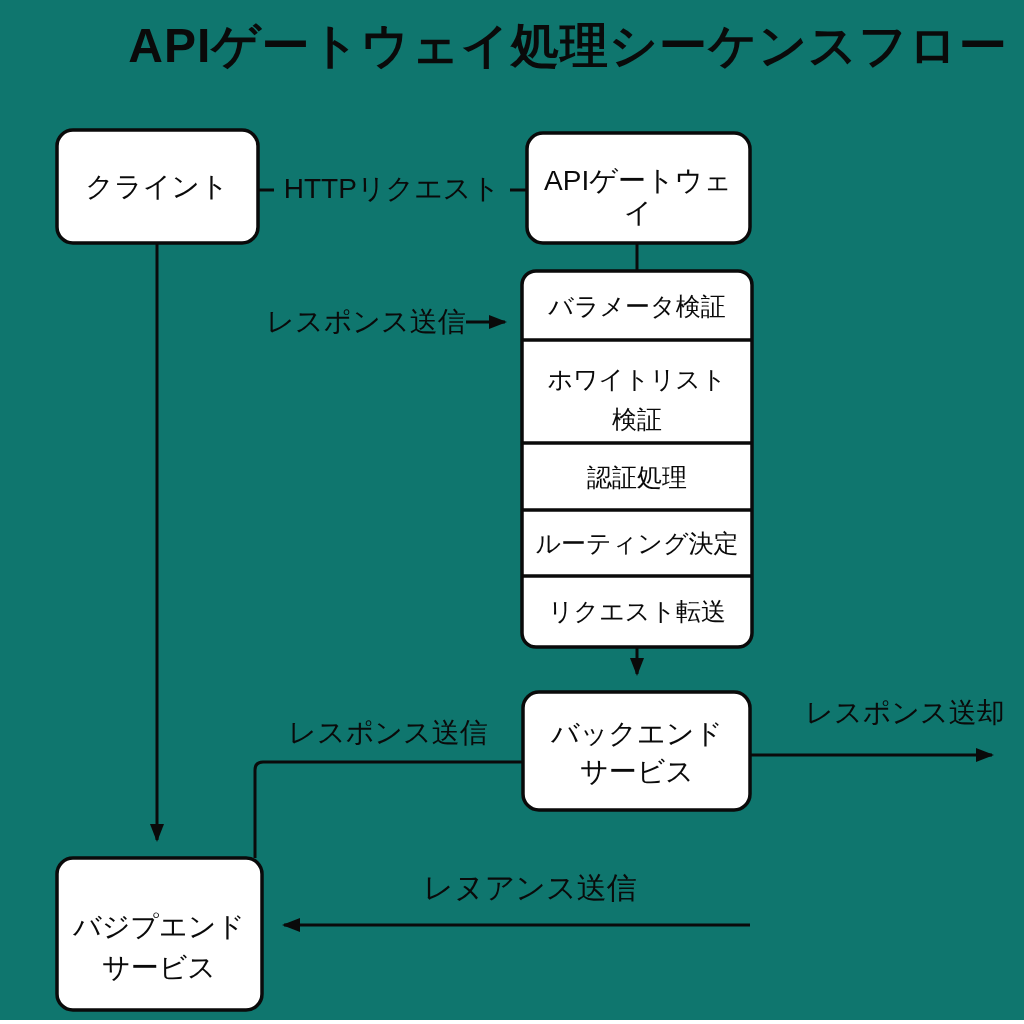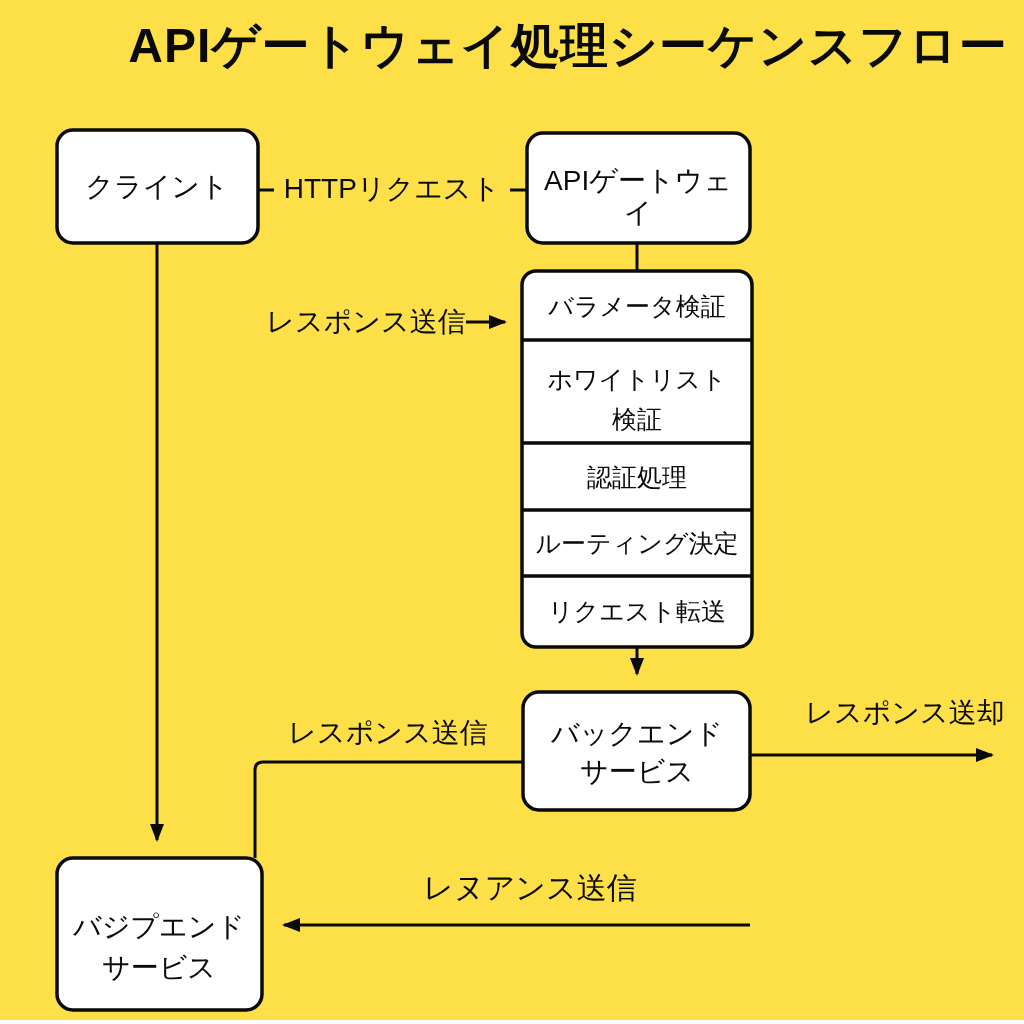--- a/index.html
+++ b/index.html
@@ -5,21 +5,21 @@
   html, body {
     margin: 0;
     padding: 0;
     background: #ffffff;
     font-family: "Liberation Sans", "DejaVu Sans", sans-serif;
   }
   #canvas-wrap {
     position: relative;
     width: 1024px;
     height: 1020px;
-    background: #fde047;
+    background: #0f766e;
     overflow: hidden;
   }
   svg { display: block; }
   .box {
     fill: #ffffff;
     stroke: #0a0a0a;
     stroke-width: 3.5;
   }
   .edge {
     fill: none;

